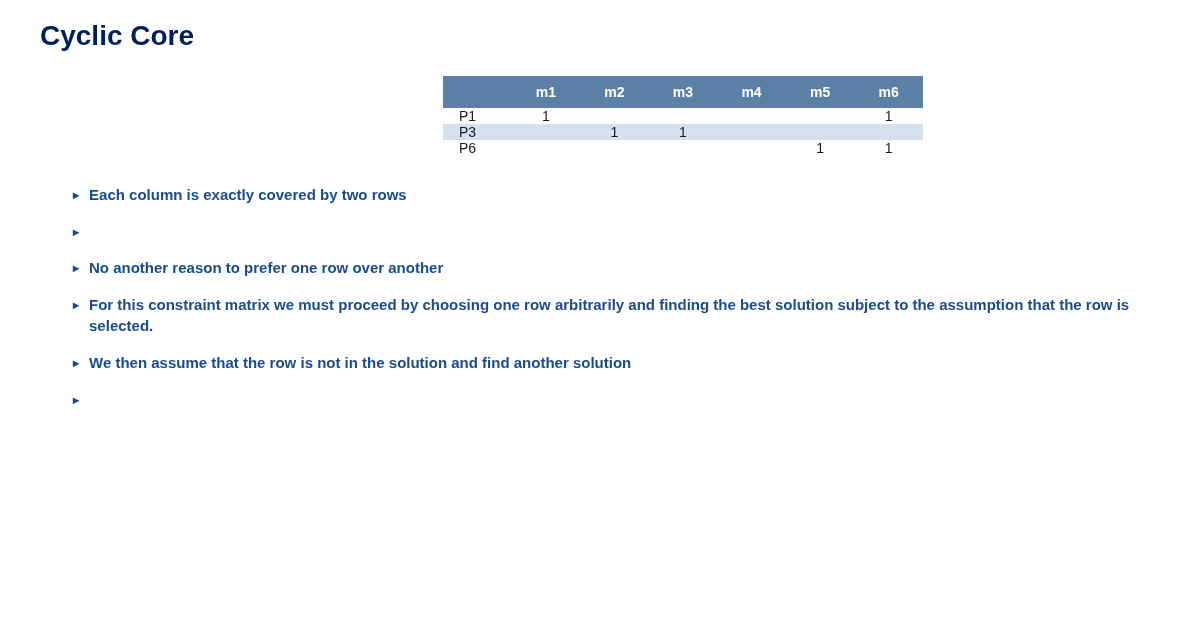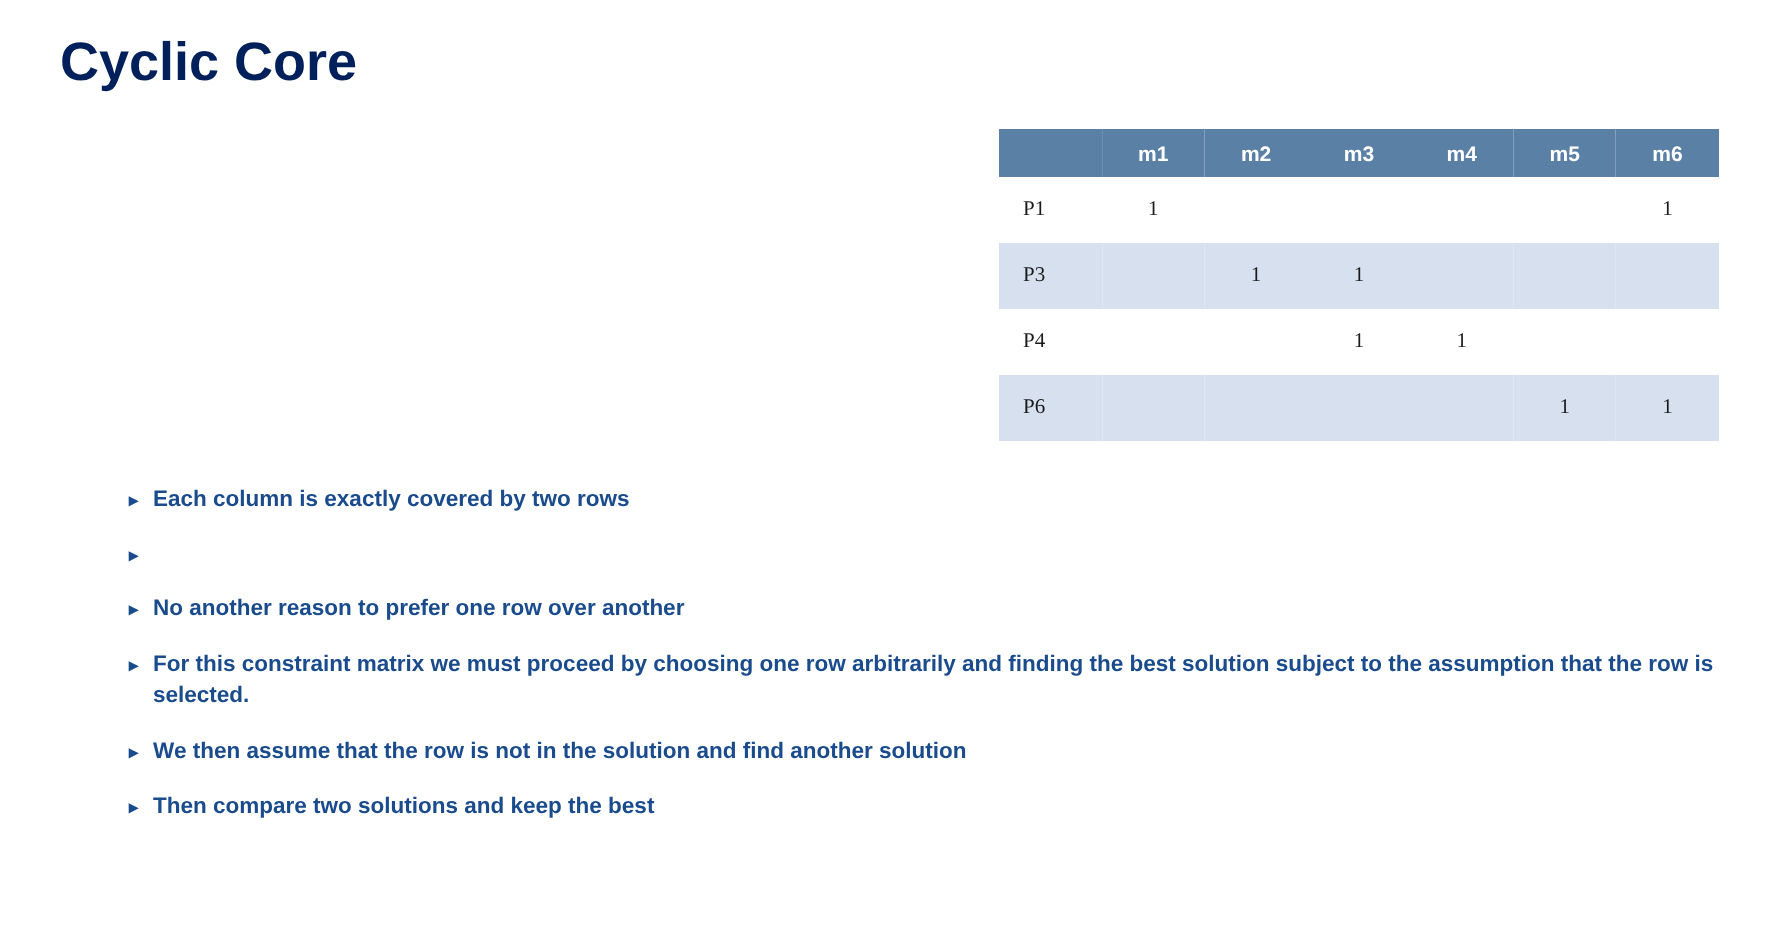--- a/index.html
+++ b/index.html
@@ -11,30 +11,30 @@
     body {
       font-family: Arial, sans-serif;
       background: #ffffff;
       width: 1186px;
       min-height: 634px;
       padding: 20px 40px;
       color: #1a1a2e;
     }
 
     .page-title {
-      font-size: 36px;
+      font-size: 28px;
       font-weight: bold;
       color: #00205b;
       margin-bottom: 24px;
     }
 
     .content-wrapper {
       display: flex;
       flex-direction: column;
-      align-items: flex-end;
+      align-items: center;
     }
 
     .table-container {
       margin-left: 180px;
       margin-bottom: 28px;
     }
 
     table {
       border-collapse: collapse;
       min-width: 480px;
@@ -60,26 +60,25 @@
 
     tbody tr:nth-child(even) {
       background-color: #d6e0ef;
     }
 
     tbody tr:nth-child(odd) {
       background-color: #ffffff;
     }
 
     tbody td {
-      padding: 14px 16px;
+      padding: 0 16px;
       font-size: 14px;
       color: #1a1a1a;
       text-align: center;
       min-width: 60px;
-      font-family: Liberation Serif, serif;
     }
 
     tbody td:first-child {
       text-align: left;
       font-weight: normal;
       color: #1a1a1a;
     }
 
     .bullet-list {
       list-style: none;
@@ -141,29 +140,20 @@
           <tr>
             <td>P3</td>
             <td></td>
             <td>1</td>
             <td>1</td>
             <td></td>
             <td></td>
             <td></td>
           </tr>
           <tr>
-            <td>P4</td>
-            <td></td>
-            <td></td>
-            <td>1</td>
-            <td>1</td>
-            <td></td>
-            <td></td>
-          </tr>
-          <tr>
             <td>P6</td>
             <td></td>
             <td></td>
             <td></td>
             <td></td>
             <td>1</td>
             <td>1</td>
           </tr>
         </tbody>
     </table>
@@ -184,17 +174,16 @@
       <li>
         <span class="bullet-arrow">▸</span>
         <span>For this constraint matrix we must proceed by choosing one row arbitrarily and finding the best solution subject to the assumption that the row is selected.</span>
       </li>
       <li>
         <span class="bullet-arrow">▸</span>
         <span>We then assume that the row is not in the solution and find another solution</span>
       </li>
       <li>
         <span class="bullet-arrow">▸</span>
-        <span>Then compare two solutions and keep the best</span>
       </li>
     </ul>
 
 </div>
 
 </body></html>

